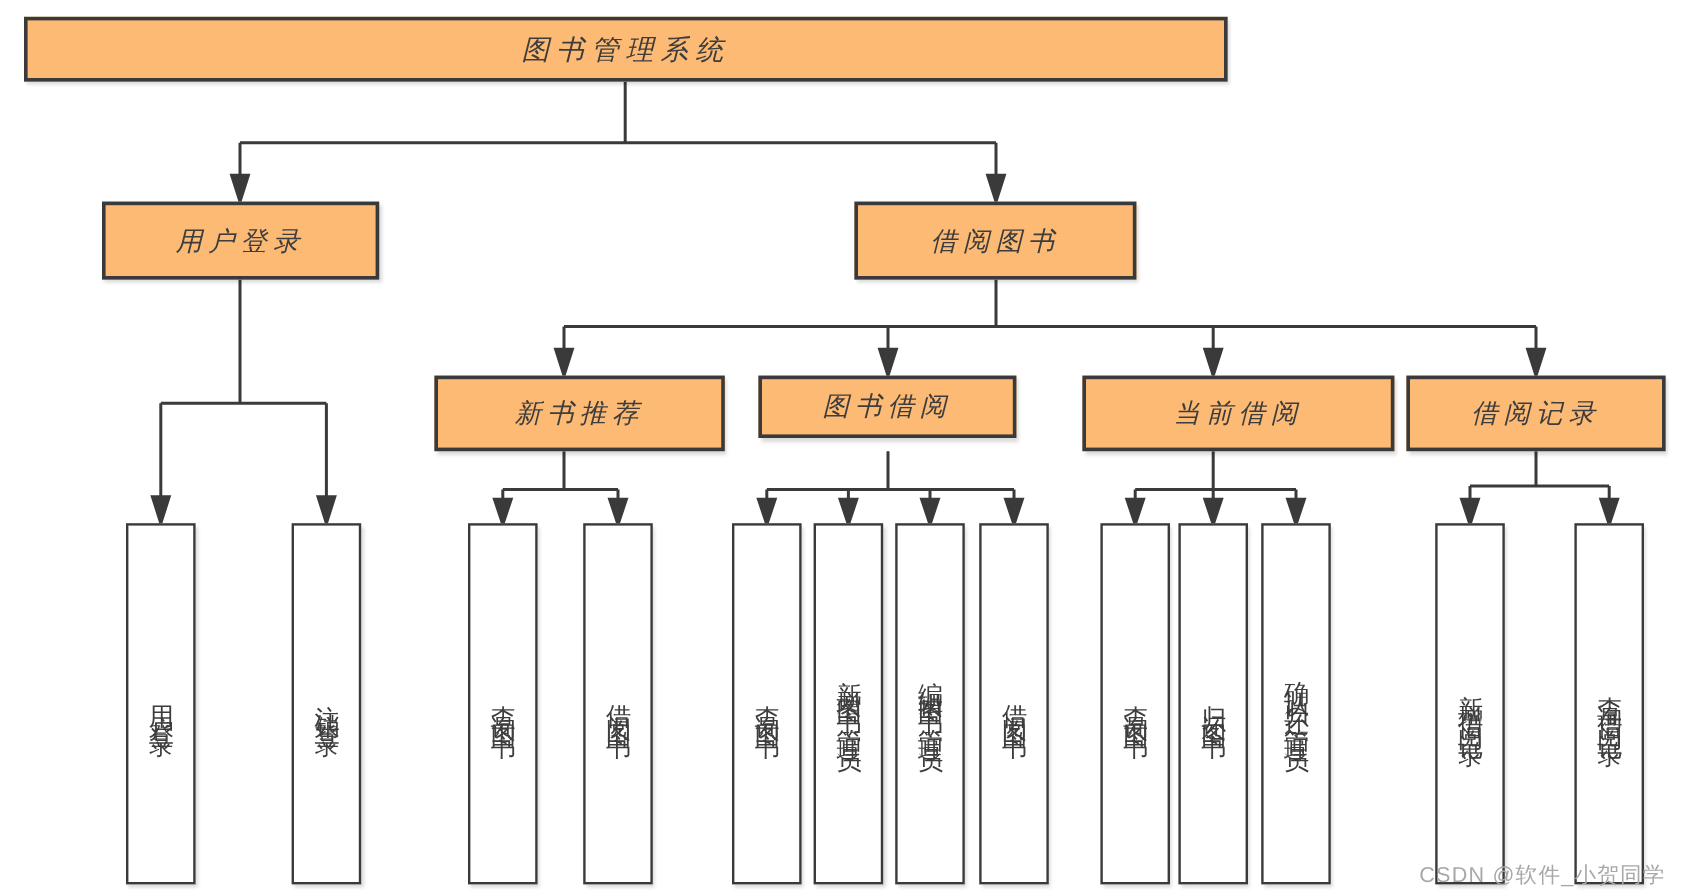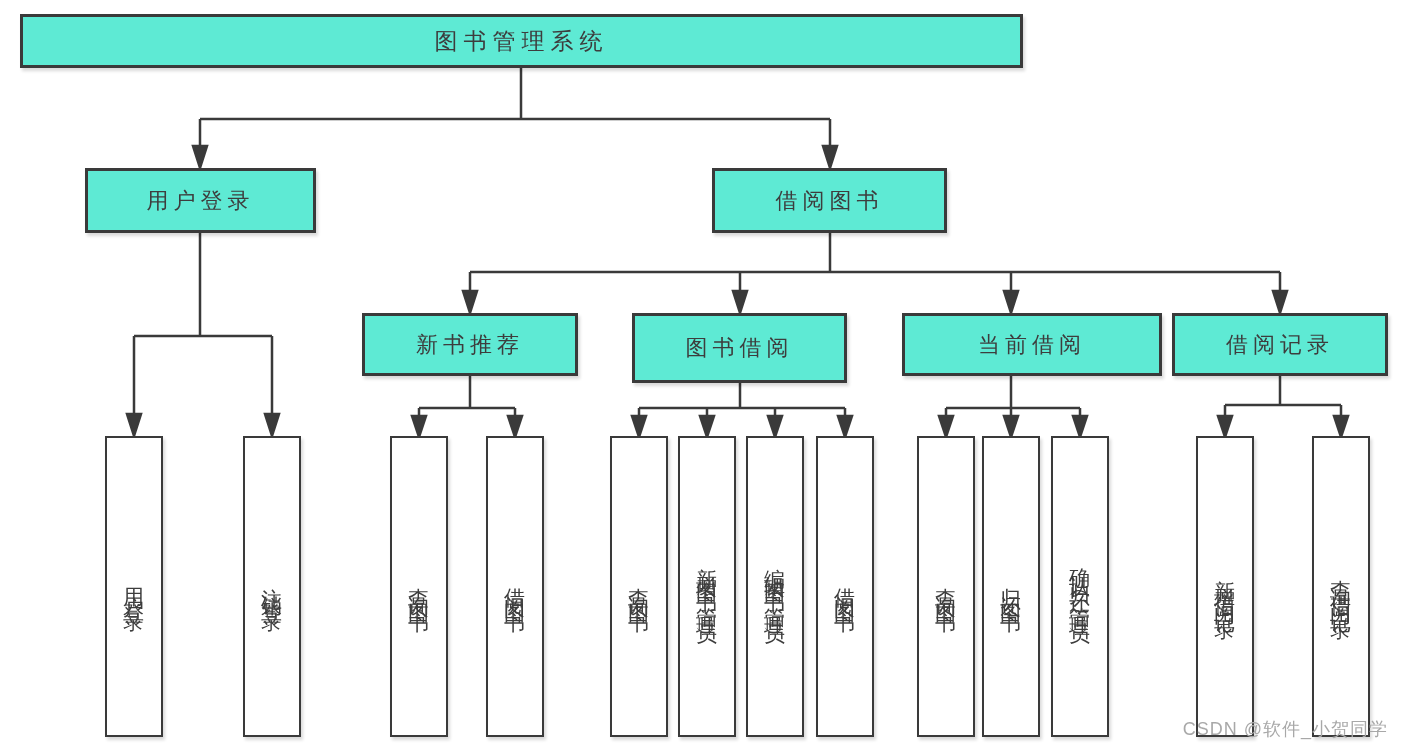--- a/index.html
+++ b/index.html
@@ -2,26 +2,26 @@
 <html style="--line: #3a3a3a; --text: #3d3d3d; --watermark: #a8a8a8; --background: #ffffff;"><head>
 <meta charset="utf-8">
 <style>
   html,body{margin:0;padding:0;background:var(--background,#fff);}
   #stage{
     position:relative;width:1405px;height:747px;background:var(--background,#fff);
     font-family:"Liberation Sans","DejaVu Sans",sans-serif;overflow:hidden;
   }
   #connectors{position:absolute;left:0;top:0;color:var(--line,#3a3a3a);}
   .hbox{
-    position:absolute;box-sizing:border-box;background:#5eead4;
+    position:absolute;box-sizing:border-box;background:#fdba74;
     border:3px solid var(--line,#3a3a3a);
     box-shadow:2px 3px 3px rgba(0,0,0,0.15);
     display:flex;align-items:center;justify-content:center;
     color:var(--text,#3d3d3d);font-size:22px;letter-spacing:5px;
-    white-space:nowrap;z-index:2;
+    white-space:nowrap;z-index:2;font-style:italic;
   }
   .root{font-size:23px;letter-spacing:6px;}
   .vbox{
     position:absolute;box-sizing:border-box;top:436px;width:58px;height:301px;background:#fff;
     border:2.5px solid var(--line,#3a3a3a);
     box-shadow:2px 3px 3px rgba(0,0,0,0.15);
     display:flex;align-items:center;justify-content:center;
     writing-mode:vertical-rl;
     color:var(--text,#3d3d3d);font-size:21px;letter-spacing:8px;
     line-height:1;z-index:2;
@@ -86,22 +86,22 @@
         <polygon points="1334,416 1348,416 1341,437"></polygon>
       </g>
     </g>
   </svg>
 
   <div class="hbox root" style="left:20px;top:14px;width:1003px;height:54px;">图书管理系统</div>
 
   <div class="hbox" style="left:85px;top:168px;width:231px;height:65px;">用户登录</div>
   <div class="hbox" style="left:712px;top:168px;width:235px;height:65px;">借阅图书</div>
 
-  <div class="hbox" style="left:362px;top:313px;width:216px;height:63px;">新书推荐</div>
-  <div class="hbox" style="left:632px;top:313px;width:215px;height:70px;">图书借阅</div>
+  <div class="hbox" style="left:362px;top:313px;width:242px;height:63px;">新书推荐</div>
+  <div class="hbox" style="left:632px;top:313px;width:215px;height:52px;">图书借阅</div>
   <div class="hbox" style="left:902px;top:313px;width:260px;height:63px;">当前借阅</div>
   <div class="hbox" style="left:1172px;top:313px;width:216px;height:63px;">借阅记录</div>
 
   <div class="vbox" style="left:105px;">用户登录</div>
   <div class="vbox" style="left:243px;">注销登录</div>
 
   <div class="vbox" style="left:390px;">查询图书</div>
   <div class="vbox" style="left:486px;">借阅图书</div>
 
   <div class="vbox" style="left:610px;">查询图书</div>

